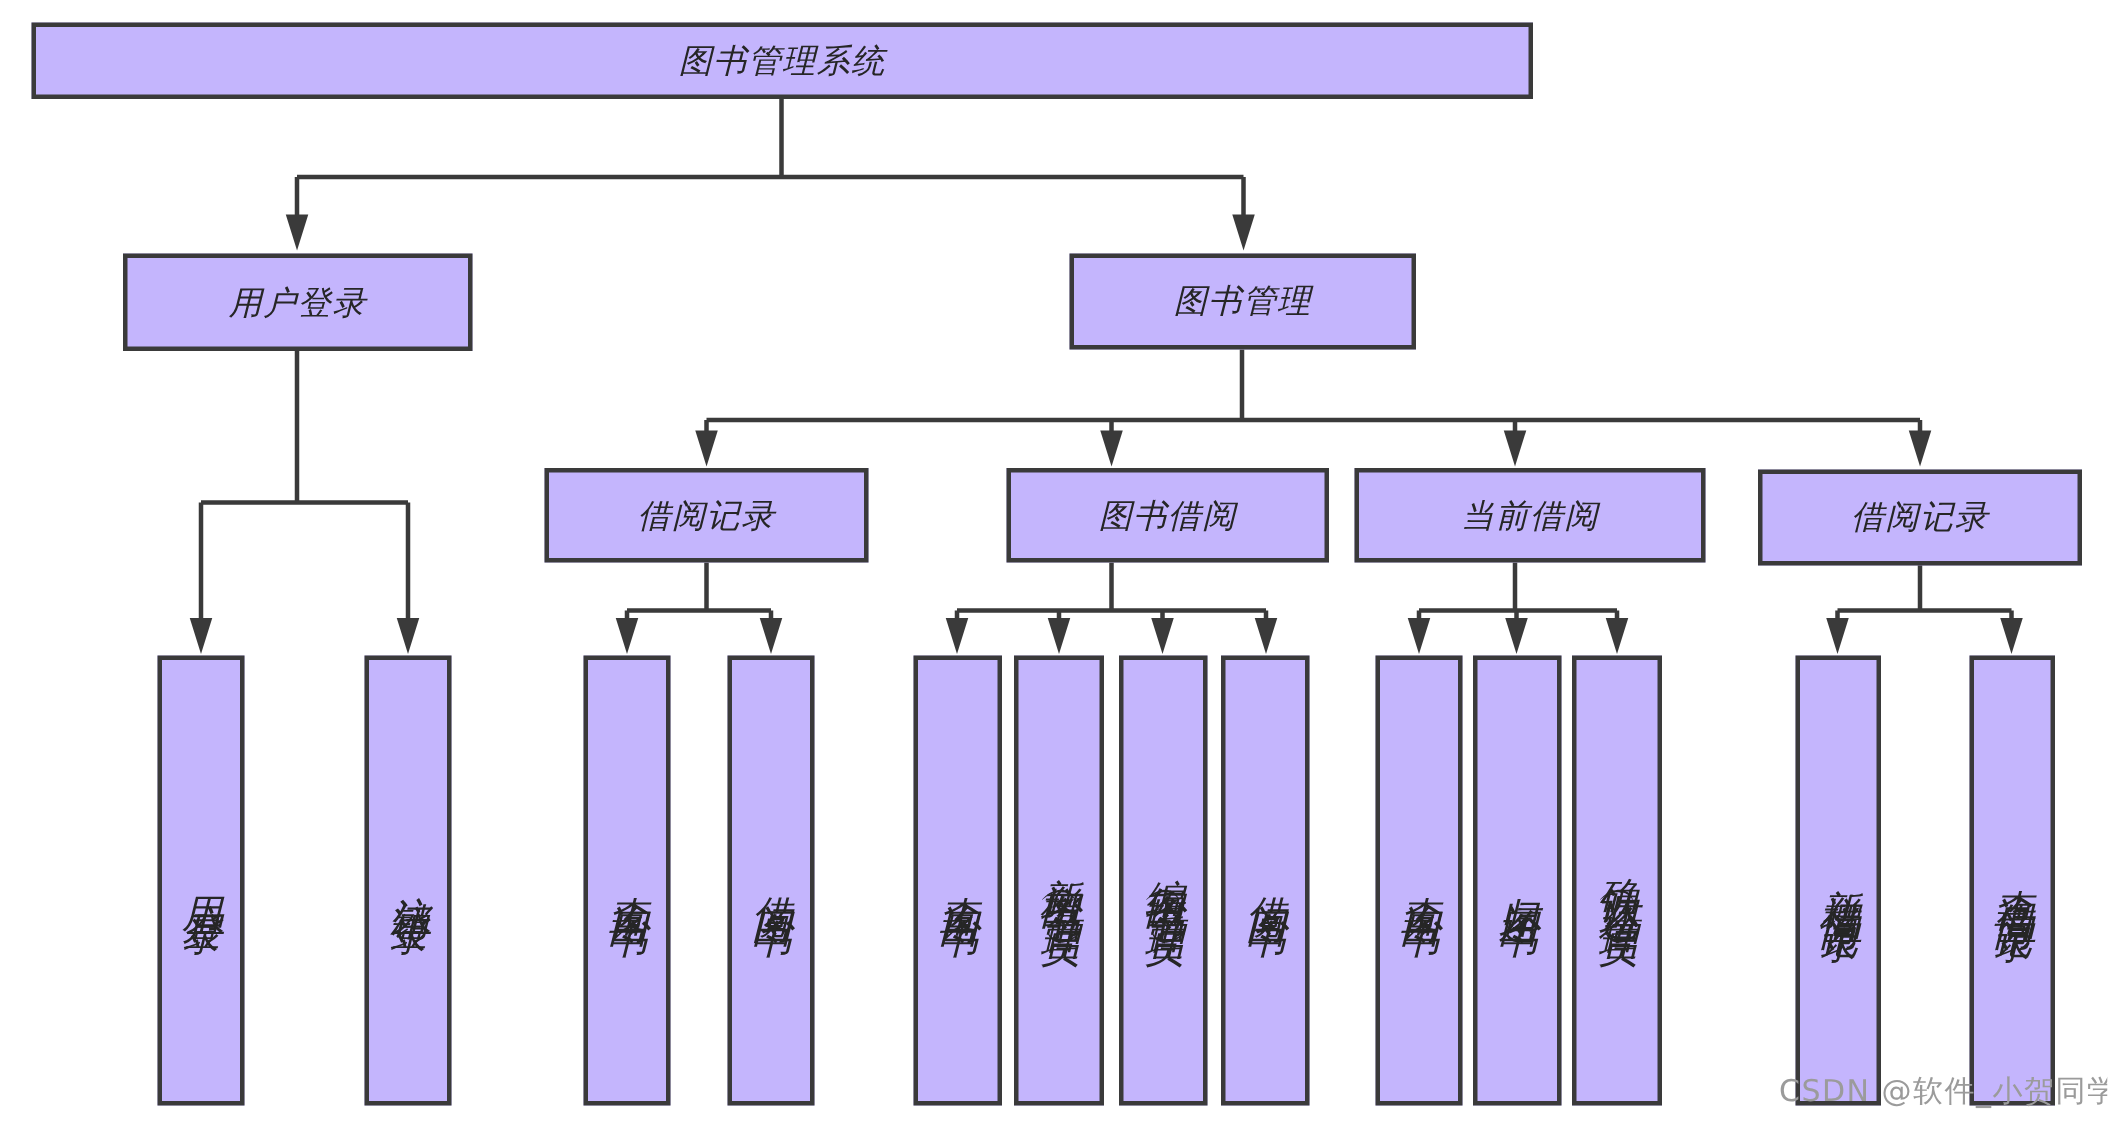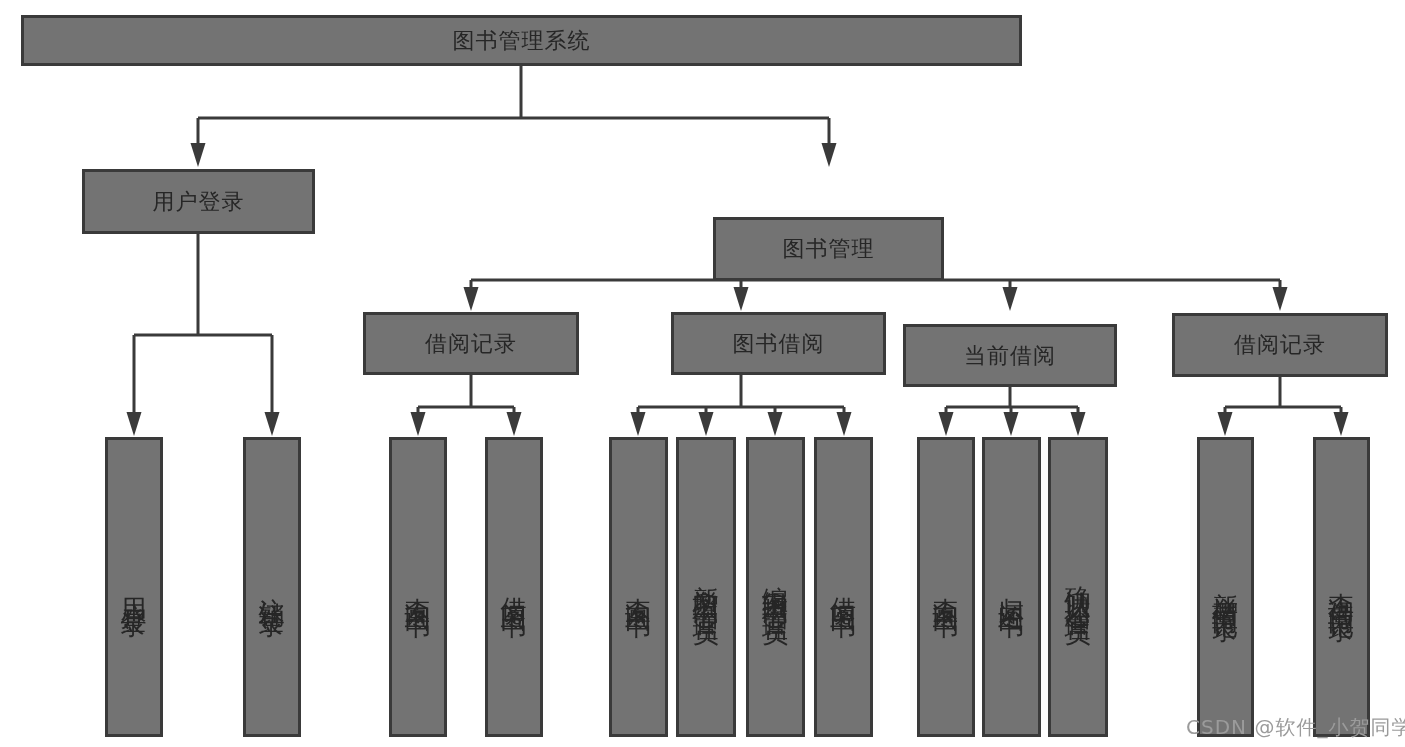--- a/index.html
+++ b/index.html
@@ -7,26 +7,27 @@
     position:relative;
     width:1405px;height:747px;
     background:#ffffff;
     font-family:"DejaVu Sans","Liberation Sans",sans-serif;
     overflow:hidden;
   }
   #connectors{position:absolute;left:0;top:0;width:1405px;height:747px;}
   .box{
     position:absolute;
     box-sizing:border-box;
-    background:#737373;
+    background:#c4b5fd;
     border:3px solid #3a3a3a;
     display:flex;
     align-items:center;
     justify-content:center;
     color:#262626;
+    font-style:italic;
   }
   .box.h{
     font-size:22px;
     letter-spacing:1px;
     white-space:nowrap;
   }
   .box.v{
     font-size:26px;
     writing-mode:vertical-rl;
     text-orientation:mixed;
@@ -83,25 +84,25 @@
       <polygon points="1003.5,412 1018.5,412 1011,436"></polygon>
       <polygon points="1070.5,412 1085.5,412 1078,436"></polygon>
       <polygon points="1217.5,412 1232.5,412 1225,436"></polygon>
       <polygon points="1333.5,412 1348.5,412 1341,436"></polygon>
     </g>
   </svg>
 
   <div class="box h" style="left:21px;top:15px;width:1001px;height:51px;">图书管理系统</div>
 
   <div class="box h" style="left:82px;top:169px;width:233px;height:65px;">用户登录</div>
-  <div class="box h" style="left:713px;top:169px;width:231px;height:64px;margin-top:48px;">图书管理</div>
+  <div class="box h" style="left:713px;top:169px;width:231px;height:64px;">图书管理</div>
 
   <div class="box h" style="left:363px;top:312px;width:216px;height:63px;">借阅记录</div>
   <div class="box h" style="left:671px;top:312px;width:215px;height:63px;">图书借阅</div>
-  <div class="box h" style="left:903px;top:324px;width:214px;height:63px;">当前借阅</div>
+  <div class="box h" style="left:903px;top:312px;width:234px;height:63px;">当前借阅</div>
   <div class="box h" style="left:1172px;top:313px;width:216px;height:64px;">借阅记录</div>
 
   <div class="box v" style="left:105px;top:437px;width:58px;height:300px;">用户登录</div>
   <div class="box v" style="left:243px;top:437px;width:58px;height:300px;">注销登录</div>
 
   <div class="box v" style="left:389px;top:437px;width:58px;height:300px;">查询图书</div>
   <div class="box v" style="left:485px;top:437px;width:58px;height:300px;">借阅图书</div>
 
   <div class="box v" style="left:609px;top:437px;width:59px;height:300px;">查询图书</div>
   <div class="box v" style="left:676px;top:437px;width:60px;height:300px;">新增图书（管理员）</div>

